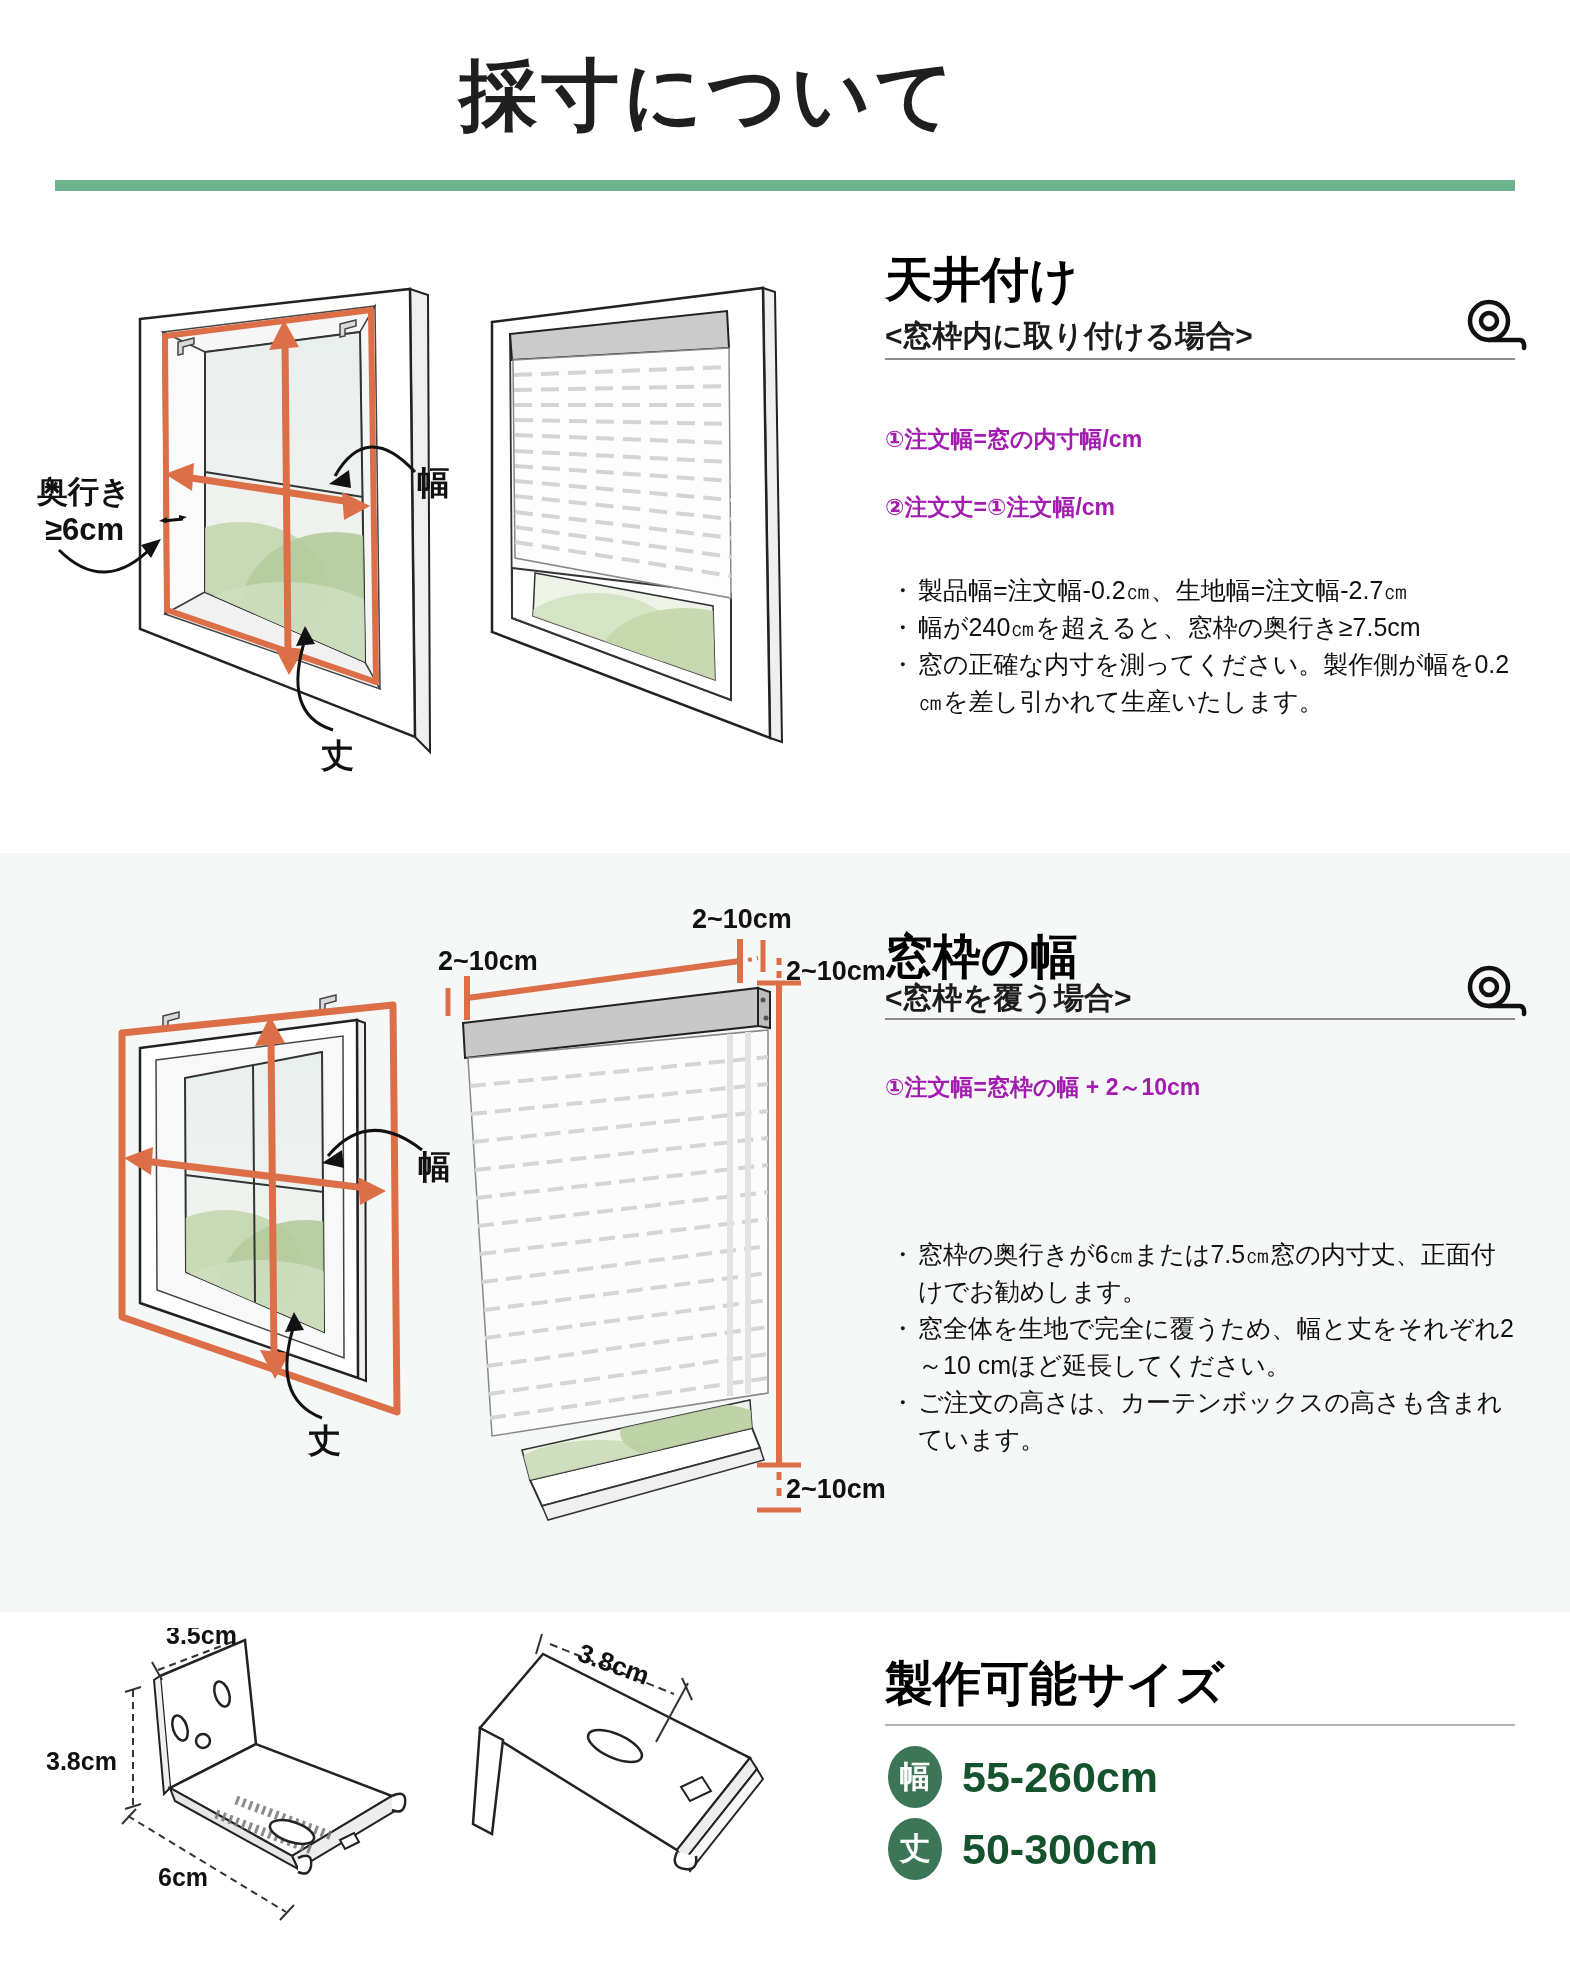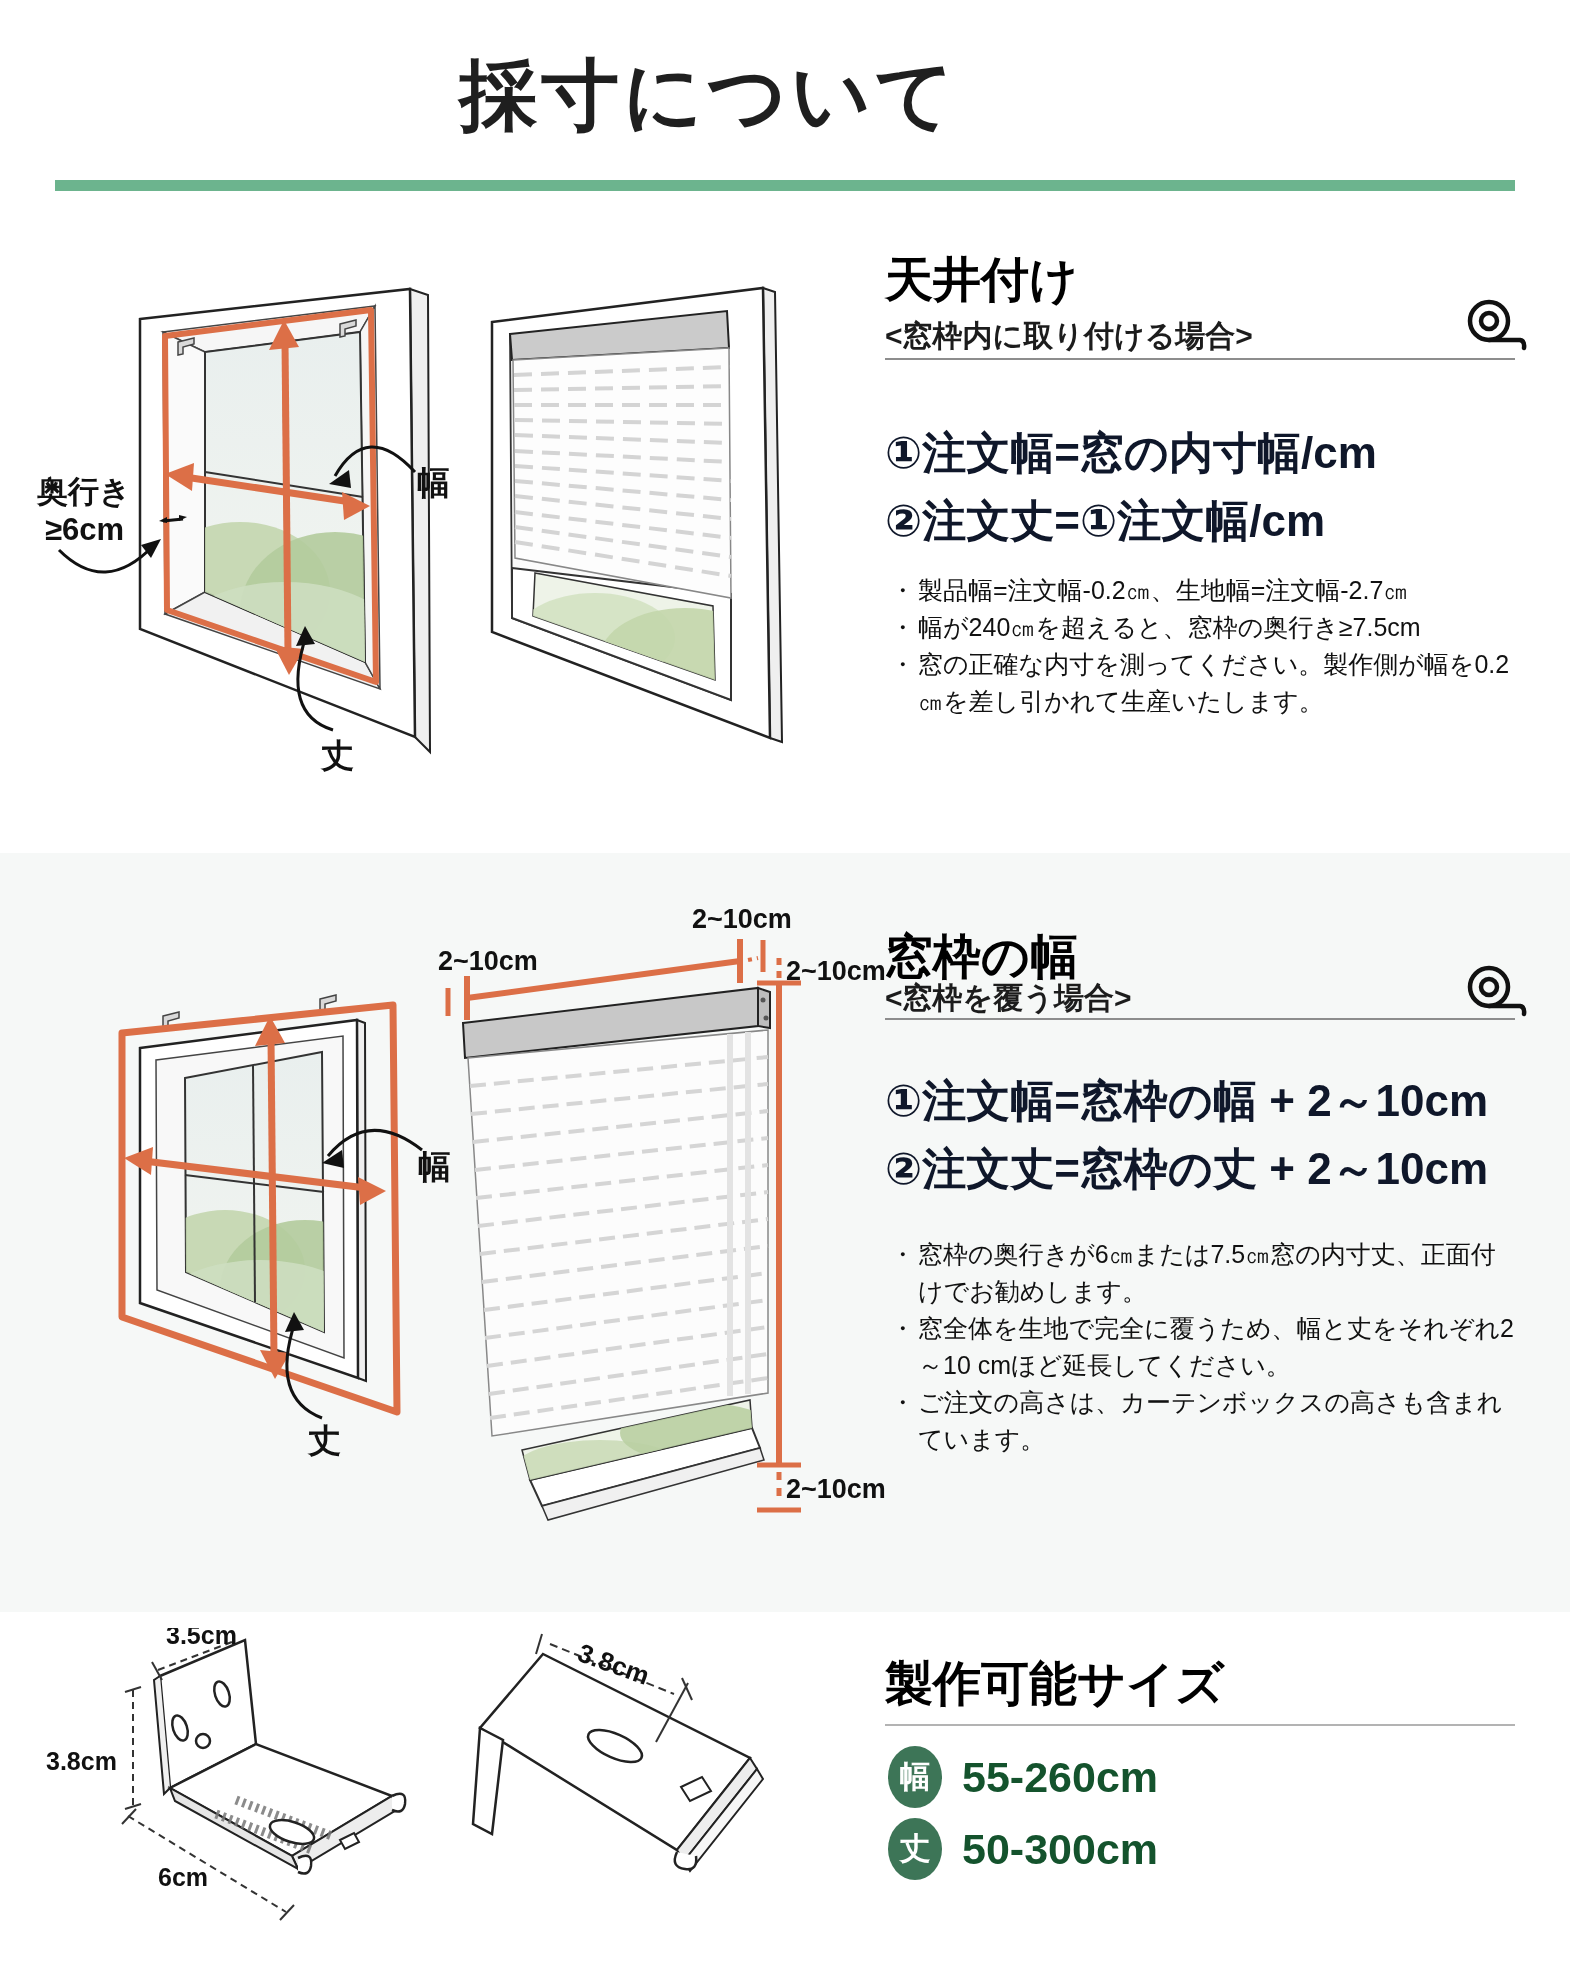--- a/index.html
+++ b/index.html
@@ -10,21 +10,21 @@
   .h-title{left:0;top:44px;width:1418px;text-align:center;font-size:78px;font-weight:900;
            letter-spacing:4px;color:#1f1f1f;}
   .title-bar{left:55px;top:180px;width:1460px;height:11px;background:#6cb48e;}
   
   .sec2-band{left:0;top:853px;width:1570px;height:759px;background:#f6f8f7;}
   
   .sec-head{left:885px;font-size:48px;font-weight:900;color:#000000;}
   .sec-sub{left:885px;font-size:30px;font-weight:700;color:#1c1c1c;}
   .divider{left:885px;width:630px;height:2px;background:#8d8d8d;}
   .divider-light{left:885px;width:630px;height:2px;background:#b3b3b3;}
-  .formula{left:885px;font-size:44px;font-weight:600;color:#0f172a;white-space:nowrap;}
+  .formula{left:885px;font-size:23px;font-weight:600;color:#a21caf;white-space:nowrap;}
   .notes{left:890px;width:625px;font-size:25px;line-height:1.48;color:#111;}
   .note-row{display:flex;align-items:flex-start;}
   .note-marker{width:28px;flex-shrink:0;}
   .tape-icon{width:66px;height:58px;}
   
   .size-row{display:flex;align-items:center;height:66px;}
   .badge{width:54px;height:62px;border-radius:50%;background:#3d7557;color:#fff;
          display:flex;align-items:center;justify-content:center;font-size:31px;font-weight:700;}
   .size-val{margin-left:20px;font-size:43px;font-weight:700;color:#14532d;}
   svg text{font-family:"Liberation Sans","DejaVu Sans",sans-serif;}
@@ -277,21 +277,20 @@
 
   <div class="abs sec-head" style="top:925px;">窓枠の幅</div>
   <div class="abs sec-sub" style="top:978px;">&lt;窓枠を覆う場合&gt;</div>
   <svg class="abs tape-icon" style="left:1462px;top:962px;" viewBox="0 0 66 58">
     <circle cx="27" cy="25" r="19" fill="none" stroke="#111" stroke-width="4.5"></circle>
     <circle cx="27" cy="25" r="8" fill="none" stroke="#111" stroke-width="4.5"></circle>
     <path d="M27,44 h31 q5,1 4,8" fill="none" stroke="#111" stroke-width="4.5" stroke-linecap="round"></path>
   </svg>
   <div class="abs divider" style="top:1018px;"></div>
   <div class="abs formula" style="top:1072px;text-align:right;">①注文幅=窓枠の幅 + 2～10cm</div>
-  <div class="abs formula" style="top:1140px;">②注文丈=窓枠の丈 + 2～10cm</div>
   <div class="abs notes" style="top:1236px;">
     <div class="note-row">
       <span class="note-marker">・</span>
       <span>窓枠の奥行きが6㎝または7.5㎝窓の内寸丈、正面付けでお勧めします。</span>
     </div>
     <div class="note-row">
       <span class="note-marker">・</span>
       <span>窓全体を生地で完全に覆うため、幅と丈をそれぞれ2～10 cmほど延長してください。</span>
     </div>
     <div class="note-row">

